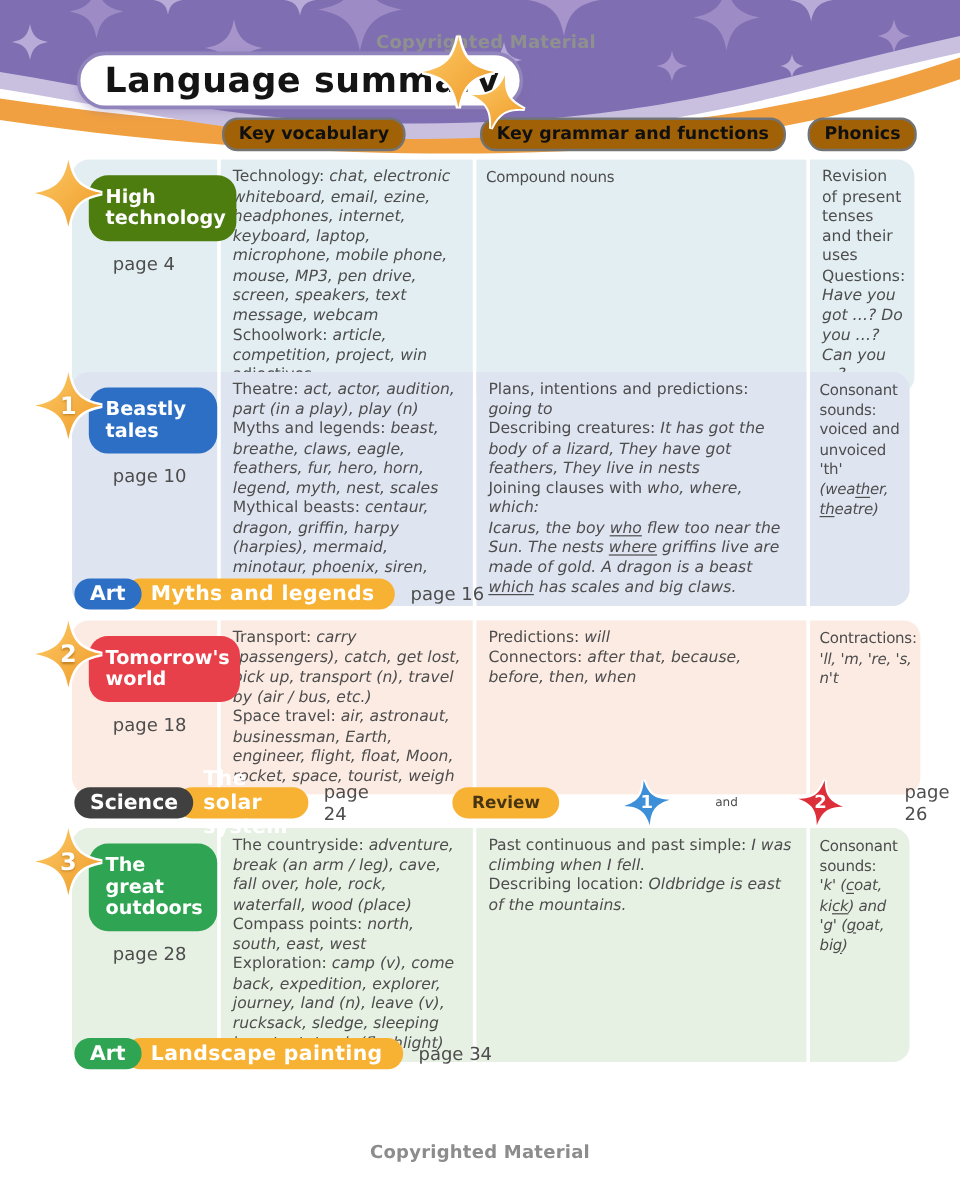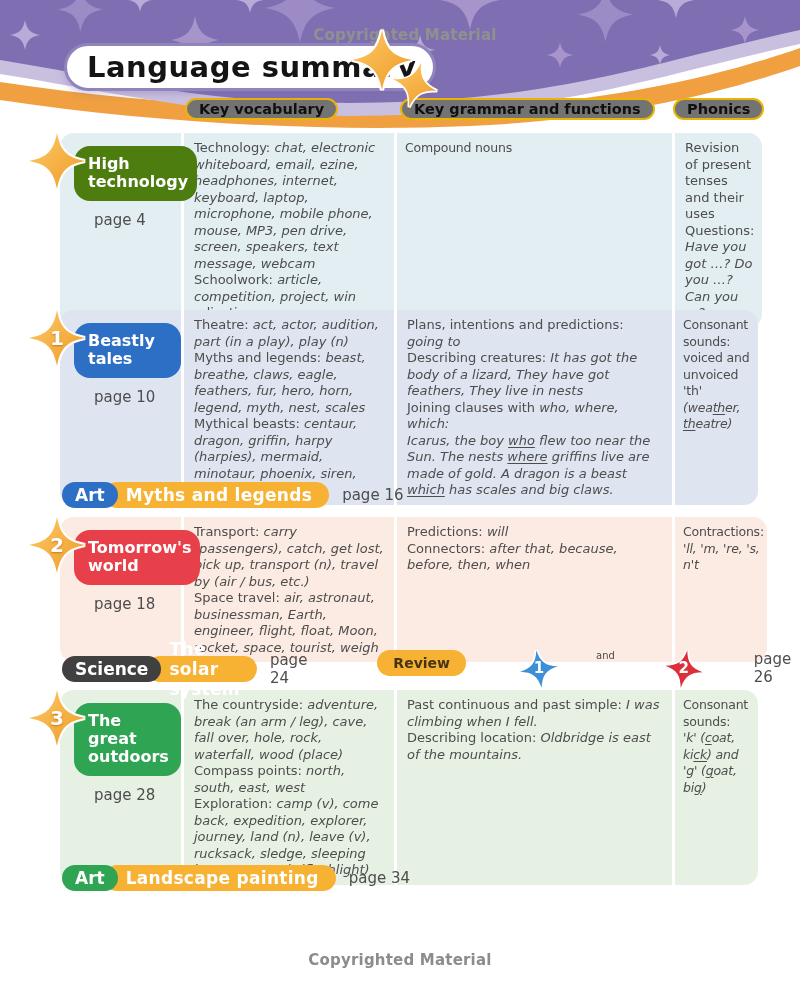--- a/index.html
+++ b/index.html
@@ -14,22 +14,22 @@
         border:3px solid #9184bd;border-radius:26px;box-sizing:border-box;display:flex;
         align-items:center;padding-left:20px;z-index:6;
         box-shadow:0 3px 7px rgba(125,110,170,.35);}
   .title-text{font-size:29px;font-weight:bold;color:#141414;letter-spacing:.5px;}
   .sparkle{position:absolute;z-index:7;}
   .sparkle svg{overflow:visible;}
   #sparkle-big{left:352px;top:30px;}
   #sparkle-small{left:392px;top:62px;}
 
   
-  .colhead{position:absolute;top:98px;height:22px;box-sizing:border-box;background:#737373;
-        border:2px solid #eab308;border-radius:13px;display:flex;align-items:center;
+  .colhead{position:absolute;top:98px;height:28px;box-sizing:border-box;background:#a16207;
+        border:2px solid #737373;border-radius:13px;display:flex;align-items:center;
         padding:0 12px;font-weight:bold;font-size:14.5px;color:#101010;z-index:4;}
   #ch-vocab{left:185px;}
   #ch-grammar{left:400px;}
   #ch-phonics{left:673px;}
 
   
   .table{position:absolute;left:60px;top:133px;width:698px;}
   .row{display:grid;grid-template-columns:121px 210px 275px 1fr;gap:3px;}
   .cell{background:var(--bg,#eee);}
   .row .cell:first-child{border-radius:14px 0 0 14px;}
@@ -58,21 +58,21 @@
 
   
   .strip{display:flex;align-items:center;height:27px;}
   .strip1{margin-bottom:9px;}
   .strip2{margin-bottom:7px;height:28px;}
   .pill{display:inline-flex;align-items:center;height:26px;box-sizing:border-box;
         border-radius:13px;color:#fff;font-weight:bold;font-size:17px;padding:0 13px;}
   .subject{position:relative;z-index:2;margin-left:2px;}
   .topic{margin-left:-14px;padding-left:22px;padding-right:17px;z-index:1;letter-spacing:.3px;}
   .strip-page{margin-left:13px;font-size:15px;color:#4d4d4d;}
-  .review-group{display:flex;margin-left:70px;gap:38px;}
+  .review-group{display:flex;align-items:center;margin-left:70px;gap:38px;}
   .review-pill{display:inline-flex;align-items:center;height:26px;border-radius:13px;
         font-weight:bold;font-size:14px;color:#463413;padding:0 16px;}
   .ministar{position:relative;width:38px;height:38px;margin-left:16px;}
   .ministar svg{overflow:visible;}
   .ministar.second{margin-left:12px;}
   .ministar-num{position:absolute;left:0;top:1px;width:38px;height:34px;display:flex;
         align-items:center;justify-content:center;color:#fff;font-weight:bold;font-size:15px;}
   .and-text{font-size:10px;color:#4d4d4d;}
 
   .copyright-bottom{position:absolute;top:951px;left:0;width:800px;text-align:center;

